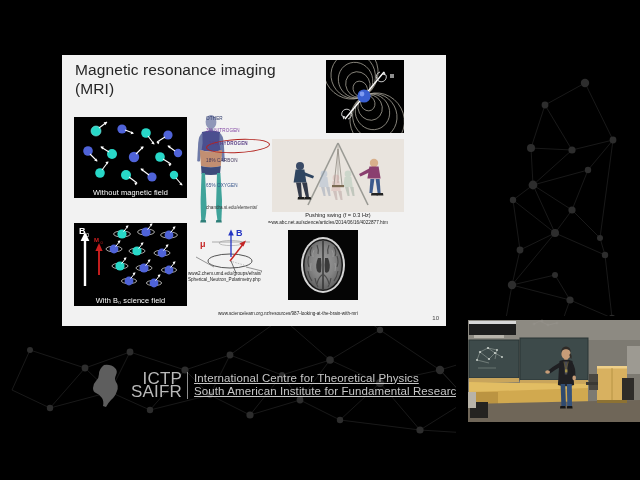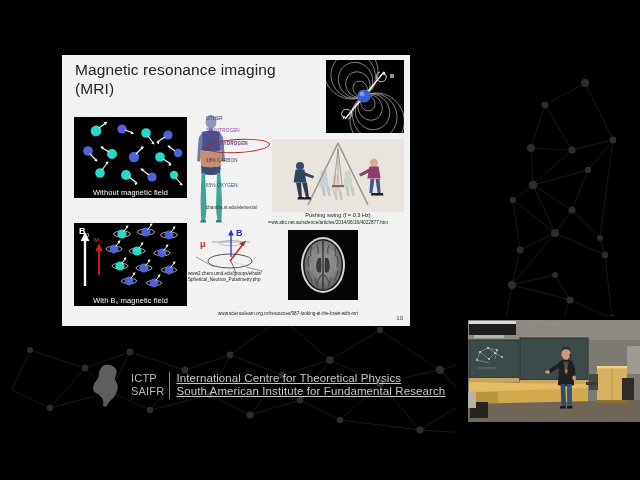--- a/index.html
+++ b/index.html
@@ -21,21 +21,21 @@
   
   #bg-network {
     position: absolute; inset: 0;
     width: 640px; height: 480px;
     opacity: 1;
   }
   
   #slide {
     position: absolute;
     left: 62px; top: 55px;
-    width: 348px; height: 271px;
+    width: 384px; height: 271px;
     background: #f2f2f2;
     overflow: hidden;
   }
   #slide-title {
     position: absolute;
     left: 13px; top: 5px;
     width: 250px;
     font-size: 15.5px;
     line-height: 19px;
     color: #262626;
@@ -156,22 +156,23 @@
   
   #ictp-footer {
     position: absolute;
     left: 88px; top: 362px;
     display: flex; align-items: center;
     height: 46px;
   }
   #ictp-map { width: 40px; height: 44px; margin-right: 3px; }
   #ictp-acronym {
     color: #b9b9b9;
-    font-size: 11px;
+    font-size: 17px;
     line-height: 13.5px;
+    text-align: right;
     padding-right: 5px;
     white-space: pre-line;
     letter-spacing: .2px;
   }
   #ictp-divider {
     width: 1px; height: 27px; background: #8e8e8e; margin-right: 6px;
   }
   #ictp-fullname {
     color: #c6c6c6;
     font-size: 11.5px;
@@ -443,21 +444,21 @@
             <line x1="1.6" y1="-2.4" x2="6" y2="-8" stroke="#fff" stroke-width="1"></line>
             <polygon points="6.6,-8.8 3.6,-8 5.2,-5.6" fill="#fff"></polygon>
           </g>
         </g>
 
         <text x="5" y="11" fill="#ffffff" font-family="Liberation Sans, sans-serif" font-size="9" font-weight="bold">B</text>
         <text x="12" y="13.5" fill="#ffffff" font-family="Liberation Sans, sans-serif" font-size="5.5">0</text>
         <text x="20" y="19" fill="#cc1f1f" font-family="Liberation Sans, sans-serif" font-size="6" font-weight="bold">M</text>
         <text x="26.5" y="21" fill="#cc1f1f" font-family="Liberation Sans, sans-serif" font-size="4">0</text>
       </svg>
-      <div class="panel-caption">With B₀ magnetic field</div>
+      <div class="panel-caption">With B₀ science field</div>
     </div>
 
     <svg id="body-figure" viewBox="0 0 42 110">
       <g>
 
         <ellipse cx="21" cy="9" rx="5.4" ry="7" fill="#8f97b8"></ellipse>
 
         <rect x="18.6" y="14.5" width="4.8" height="4" fill="#8f97b8"></rect>
 
         <path d="M12,19 q9,-3 18,0 l2.4,18 q-10.4,3.6 -22.8,0 z" fill="#4b4f8f"></path>

